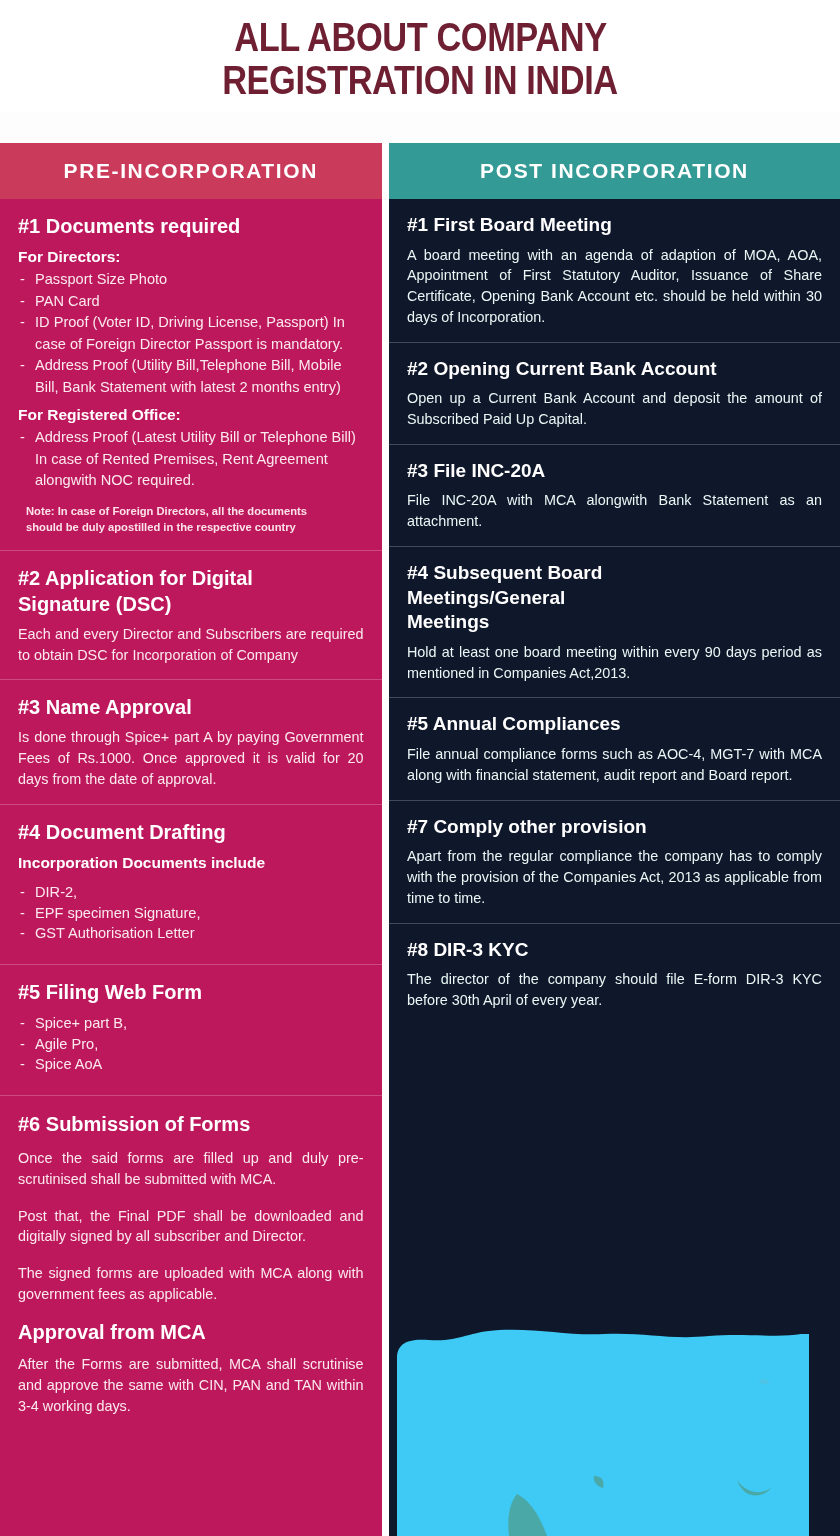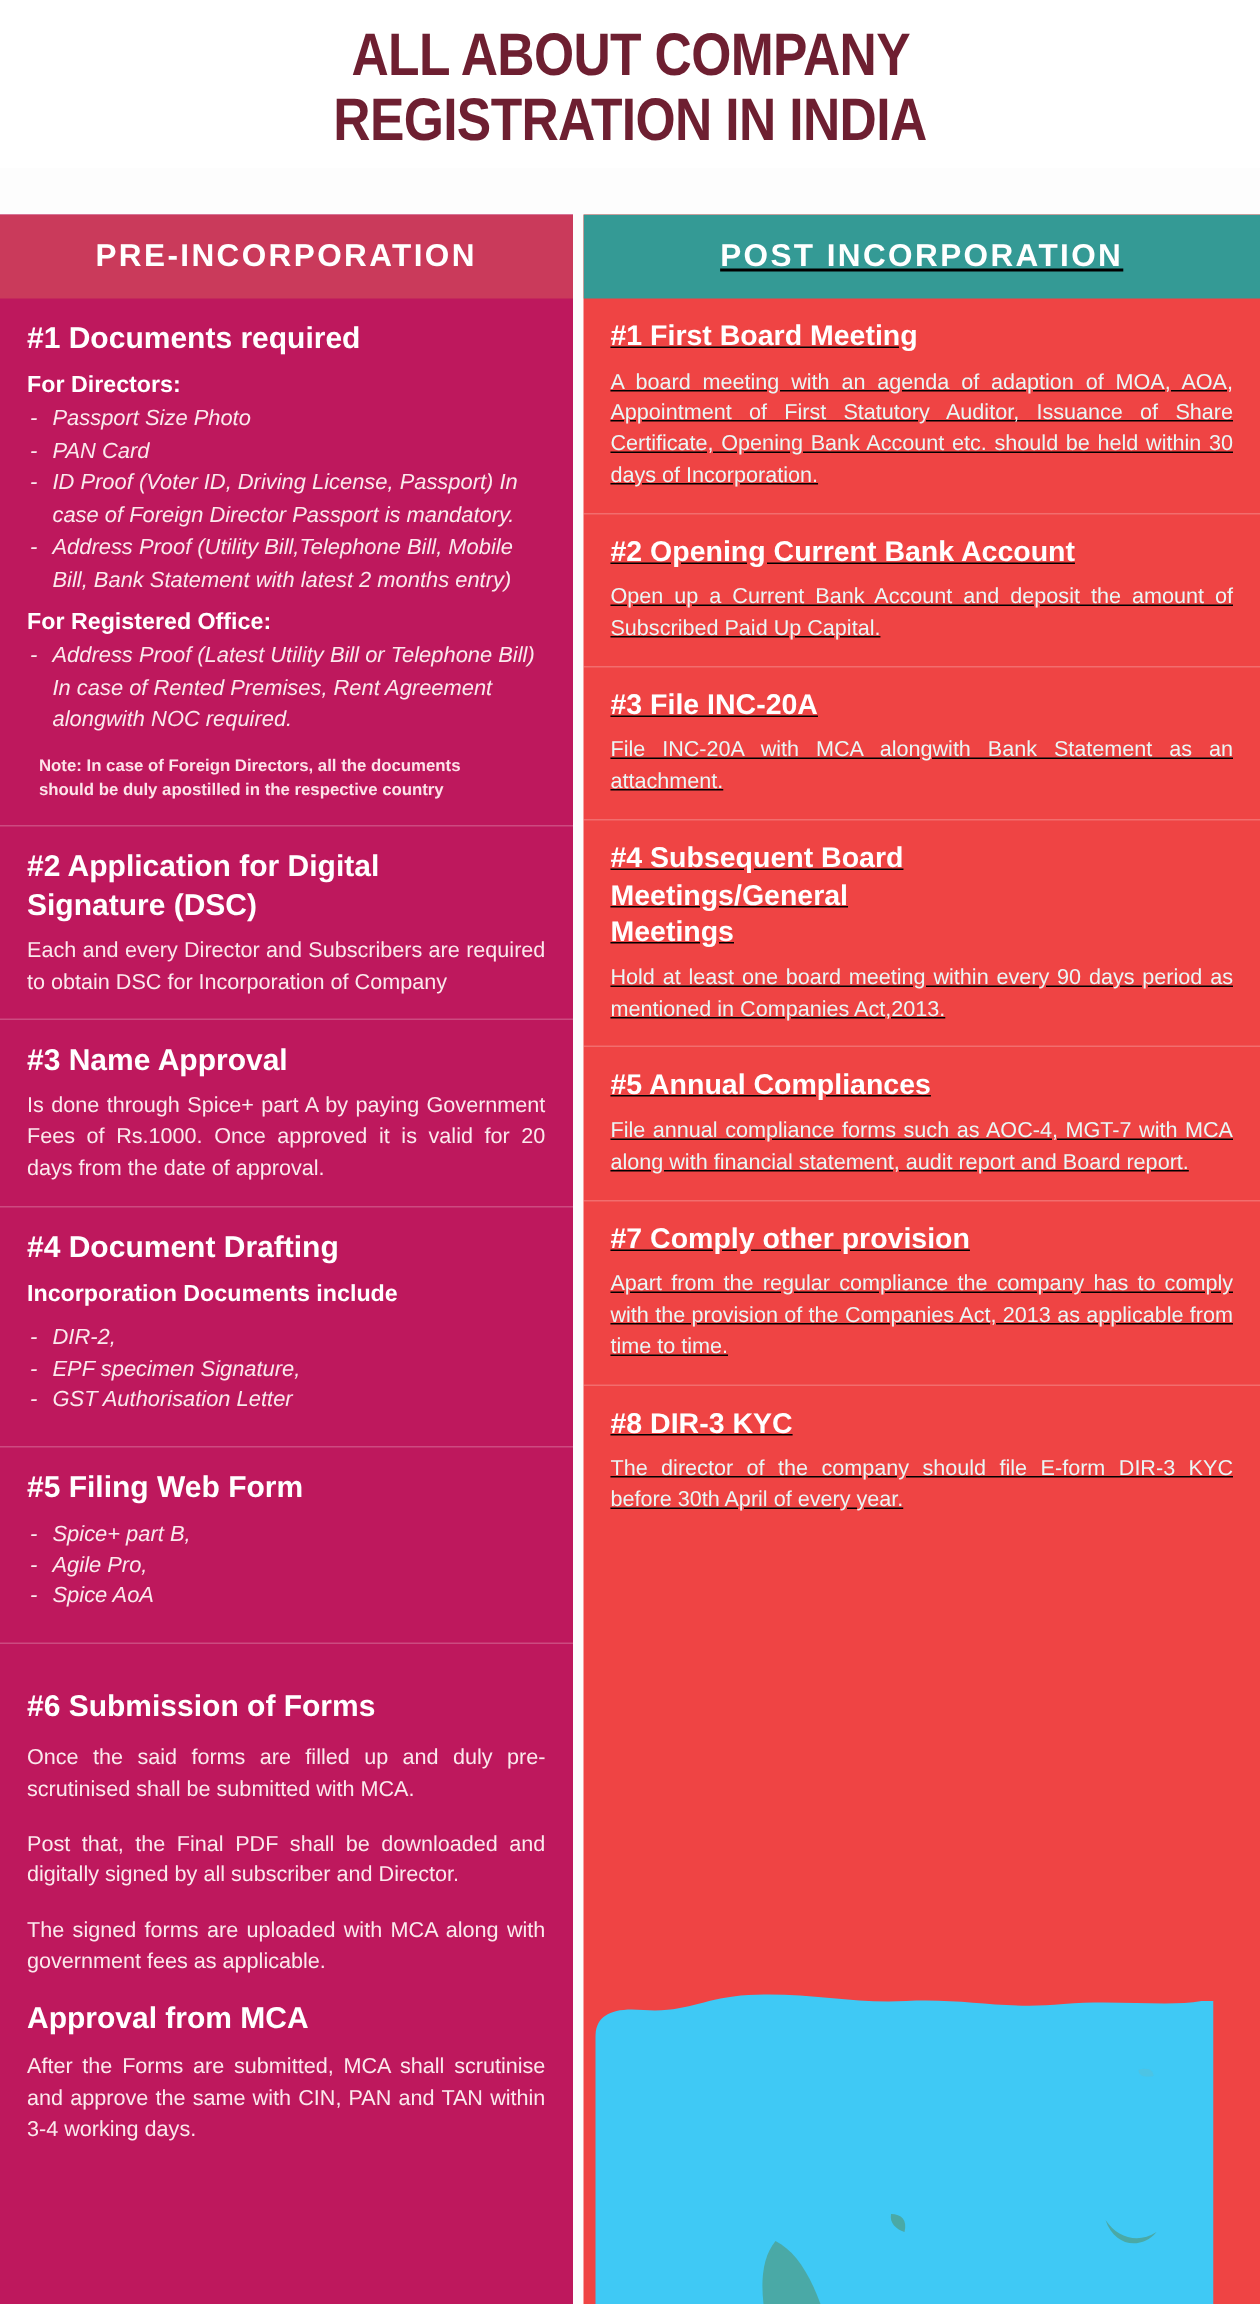--- a/index.html
+++ b/index.html
@@ -35,21 +35,21 @@
 
   
   .columns{
     position:absolute; top:143px; left:0;
     width:840px; height:1393px;
     display:flex;
   }
   .col{ position:relative; overflow:hidden; }
   .col-left{ width:412px; background:#be185d; }
   .col-gap{ width:8px; background:#fdfdfd; }
-  .col-right{ width:487px; background:#ef4444;text-decoration:underline; }
+  .col-right{ width:487px; background:#0f172a; }
 
   .col-header{
     height:56px;
     display:flex; align-items:center; justify-content:center;
     color:#ffffff;
     font-size:21px;
     font-weight:bold;
     letter-spacing:1.6px;
   }
   .col-left .col-header{ background:#ca3a5b; }
@@ -84,21 +84,21 @@
   .sec-para{
     color:#fbe9ed;
     font-size:14.4px;
     line-height:1.44;
     text-align:justify;
     margin-bottom:9px;
   }
   .col-right .sec-para{ color:#e9f7f6; }
   .sec-para:last-child{ margin-bottom:0; }
 
-  .bullets{ list-style:none; margin:1px 0 6px 0;font-style:italic; }
+  .bullets{ list-style:none; margin:1px 0 6px 0; }
   .bullets li{
     position:relative;
     color:#fbe9ed;
     font-size:14.6px;
     line-height:1.47;
     padding-left:17px;
     margin-bottom:0px;
   }
   .bullets li::before{
     content:"-";
@@ -181,21 +181,21 @@
 
         <div class="section">
           <div class="sec-title">#5 Filing Web Form</div>
           <ul class="bullets tight" style="margin-top:8px;">
             <li>Spice+ part B,</li>
             <li>Agile Pro,</li>
             <li>Spice AoA</li>
           </ul>
         </div>
 
-        <div class="section" style="padding-top:29px;">
+        <div class="section" style="padding-top:15px;">
           <div class="sec-title" style="margin-bottom:11px;">#6 Submission of Forms</div>
           <div class="sec-para" style="margin-bottom:16px;">Once the said forms are filled up and duly pre-scrutinised shall be submitted with MCA.</div>
           <div class="sec-para" style="margin-bottom:16px;">Post that, the Final PDF shall be downloaded and digitally signed by all subscriber and Director.</div>
           <div class="sec-para" style="margin-bottom:14px;">The signed forms are uploaded with MCA along with government fees as applicable.</div>
           <div class="sec-sub" style="font-size:20px;margin-bottom:8px;">Approval from MCA</div>
           <div class="sec-para">After the Forms are submitted, MCA shall scrutinise and approve the same with CIN, PAN and TAN within 3-4 working days.</div>
         </div>
 
       </div>
     </div>

